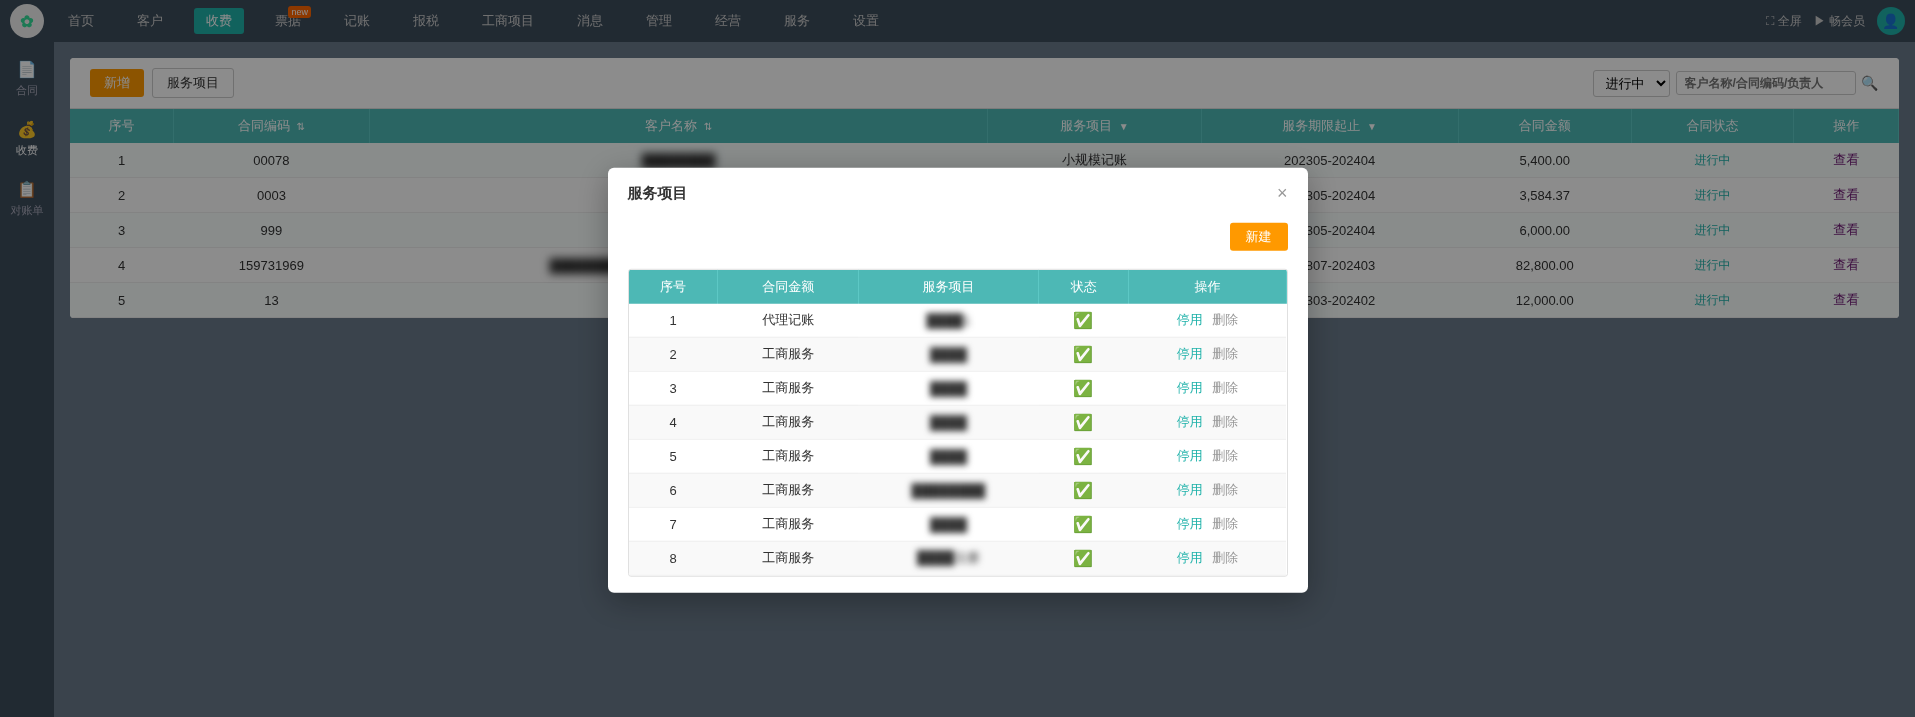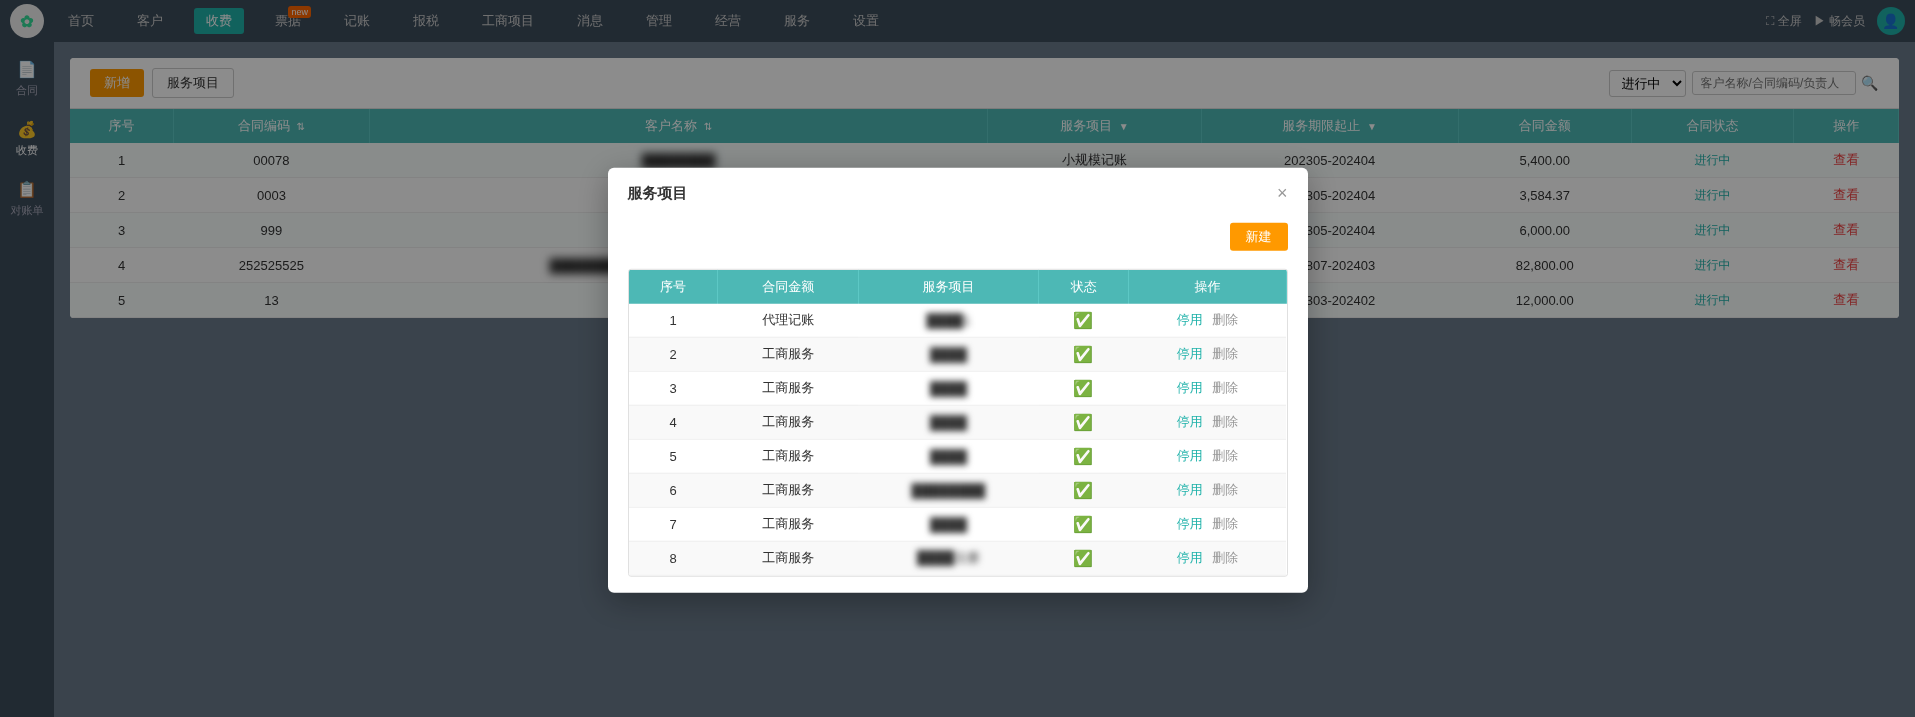--- a/index.html
+++ b/index.html
@@ -80,21 +80,21 @@
     }
     .toolbar-right {
       margin-left: auto; display: flex; align-items: center; gap: 6px;
     }
     .status-select {
       padding: 4px 8px; border: 1px solid #ccc; border-radius: 3px;
       font-size: 13px; background: #fff;
     }
     .search-input {
       padding: 4px 8px; border: 1px solid #ccc; border-radius: 3px;
-      font-size: 12px; width: 164px; color: #999;
+      font-size: 12px; width: 180px; color: #999; font-weight: bold;
     }
     .search-btn {
       background: none; border: none; cursor: pointer; font-size: 14px; color: #666;
     }
 
     
     .data-table { width: 100%; border-collapse: collapse; }
     .data-table thead tr { background: #4db8b5; color: #fff; }
     .data-table thead th {
       padding: 8px 10px; font-weight: normal; font-size: 13px;
@@ -103,21 +103,21 @@
     .data-table tbody tr { border-bottom: 1px solid #eee; }
     .data-table tbody tr:nth-child(odd) { background: #f9fffe; }
     .data-table tbody tr:nth-child(even) { background: #fff; }
     .data-table tbody td {
       padding: 8px 10px; text-align: center; font-size: 13px; color: #333;
     }
     .data-table tbody td.blurred {
       filter: blur(4px); user-select: none;
     }
     .status-badge { color: #20b2aa; font-size: 12px; }
-    .action-link { color: #ef4444; cursor: pointer; text-decoration: none; }
+    .action-link { color: #701a75; cursor: pointer; text-decoration: none; }
 
     
     .overlay {
       position: fixed; top: 0; left: 0; right: 0; bottom: 0;
       background: rgba(0,0,0,0.45); z-index: 200;
     }
 
     
     .modal {
       position: fixed; top: 50%; left: 50%; transform: translate(-50%, -45%);
@@ -267,21 +267,21 @@
       <td>999</td>
       <td class="blurred">████████</td>
       <td>小规模记账</td>
       <td>202305-202404</td>
       <td>6,000.00</td>
       <td><span class="status-badge">进行中</span></td>
       <td><a class="action-link">查看</a></td>
     </tr>
             <tr>
       <td>4</td>
-      <td>252525525</td>
+      <td>159731969</td>
       <td class="blurred">████████████████████████████</td>
       <td>一般纳税人...</td>
       <td>201807-202403</td>
       <td>82,800.00</td>
       <td><span class="status-badge">进行中</span></td>
       <td><a class="action-link">查看</a></td>
     </tr>
             <tr>
       <td>5</td>
       <td>13</td>

